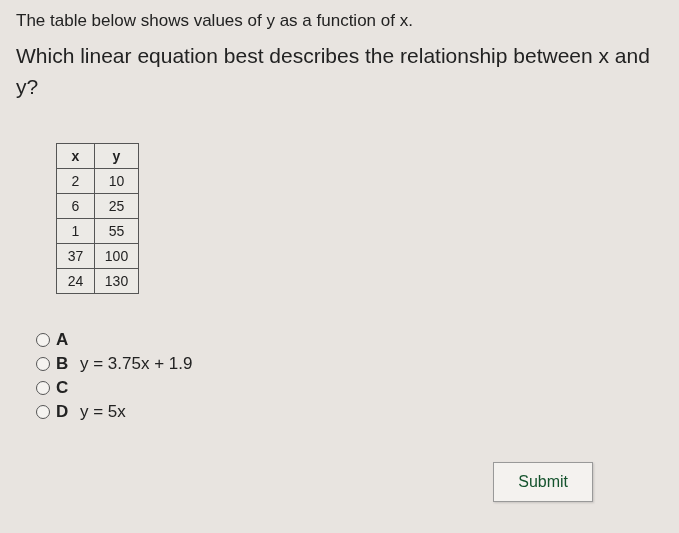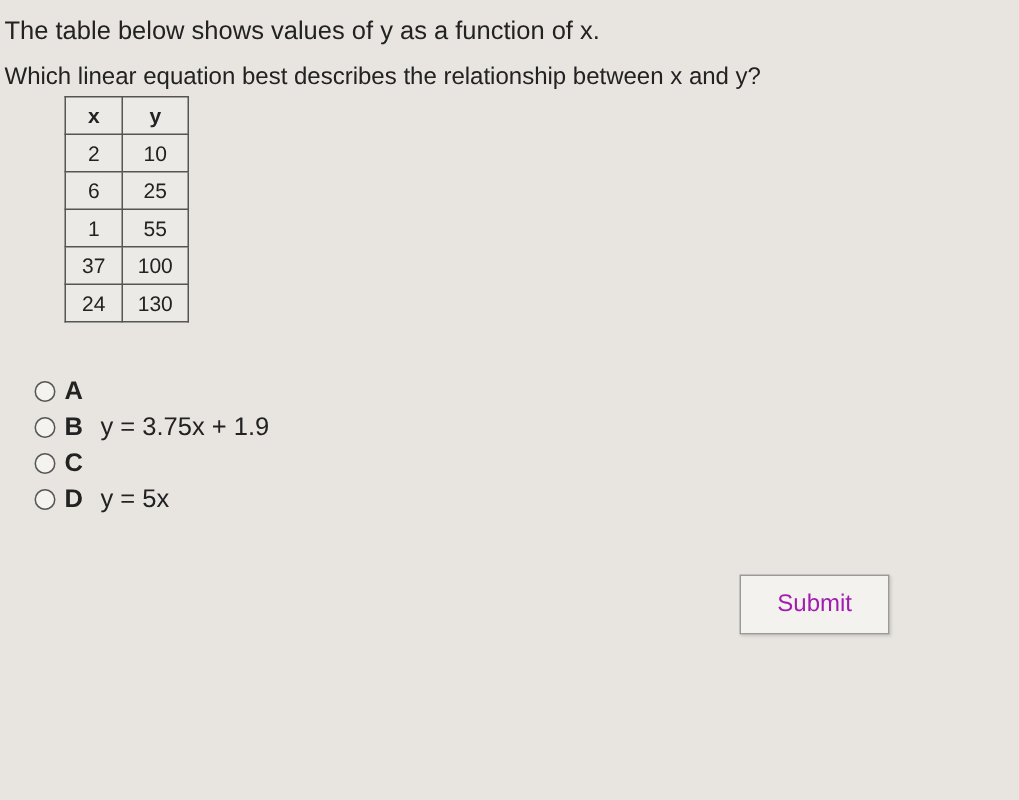--- a/index.html
+++ b/index.html
@@ -6,30 +6,31 @@
   body {
     margin: 0;
     padding: 0;
     width: 679px;
     height: 533px;
     font-family: Arial, Helvetica, sans-serif;
     background: #e8e4e0;
     color: #222;
   }
   .page {
-    padding: 8px 16px 16px 3px;
+    padding: 8px 16px 16px 16px;
   }
   .intro {
     font-size: 17px;
     line-height: 1.5;
     margin-bottom: 6px;
   }
   .question {
-    font-size: 16px;
+    font-size: 21px;
     line-height: 1.5;
+    margin-bottom: 40px;
   }
   .table-wrap {
     margin-left: 40px;
     margin-bottom: 36px;
   }
   table {
     border-collapse: collapse;
     background: #eceae6;
   }
   th, td {
@@ -74,21 +75,21 @@
   .submit-wrap {
     display: flex;
     justify-content: flex-end;
     padding-right: 70px;
   }
   .submit-btn {
     border: 1px solid #999;
     background: #f4f2ef;
     padding: 10px 24px;
     font-size: 16px;
-    color: #a21caf;
+    color: #14532d;
     box-shadow: 1px 1px 2px rgba(0,0,0,0.15);
     cursor: pointer;
   }
 </style>
 </head>
 <body>
 
 <div class="page">
 
   <div class="intro">The table below shows values of y as a function of x.</div>

